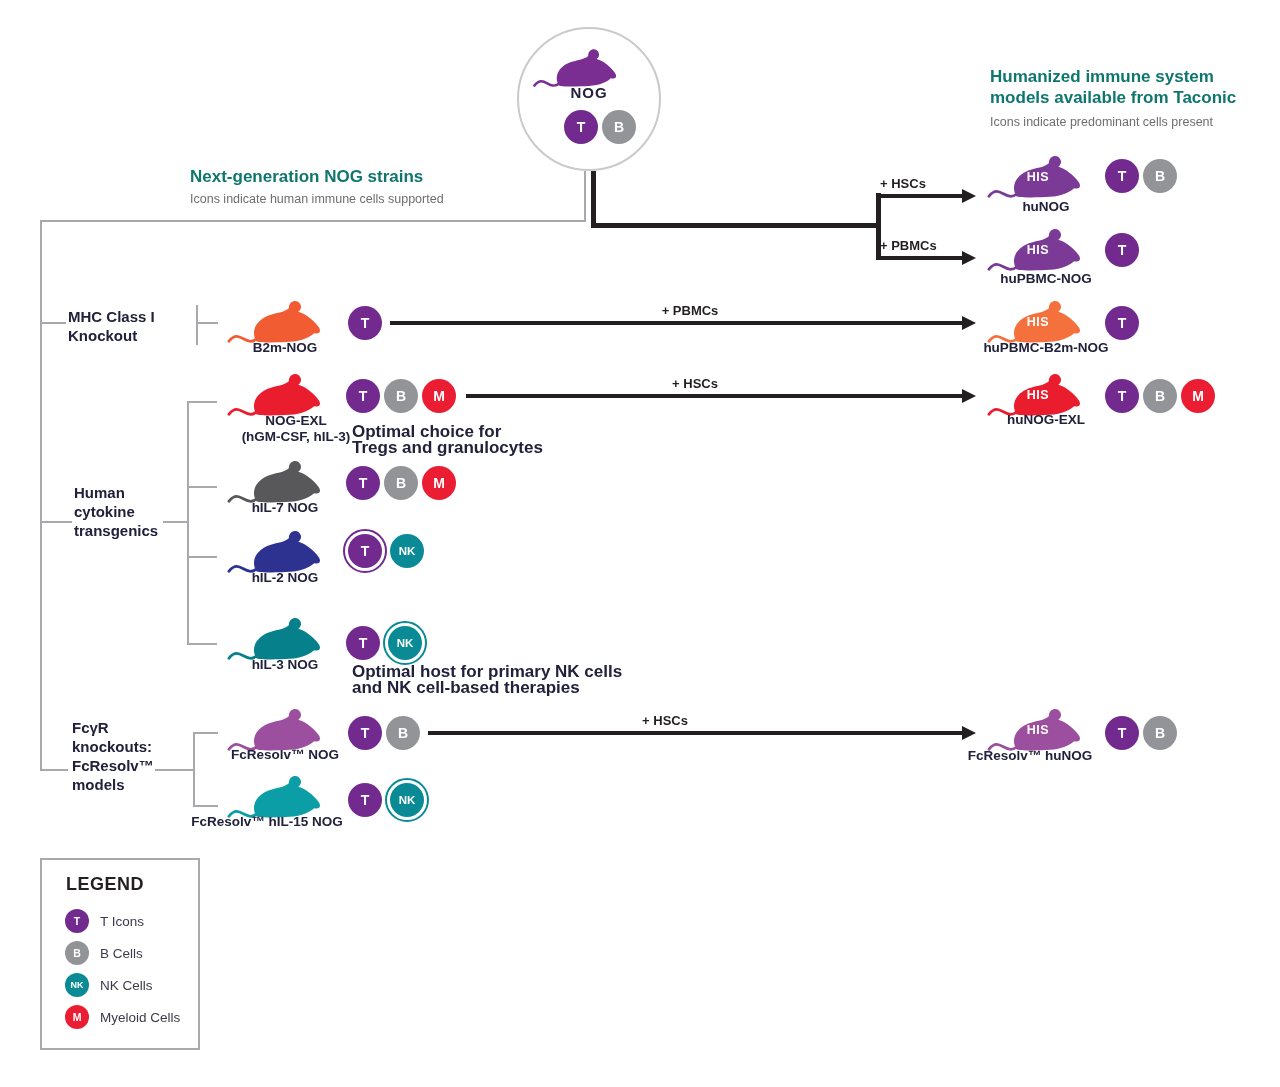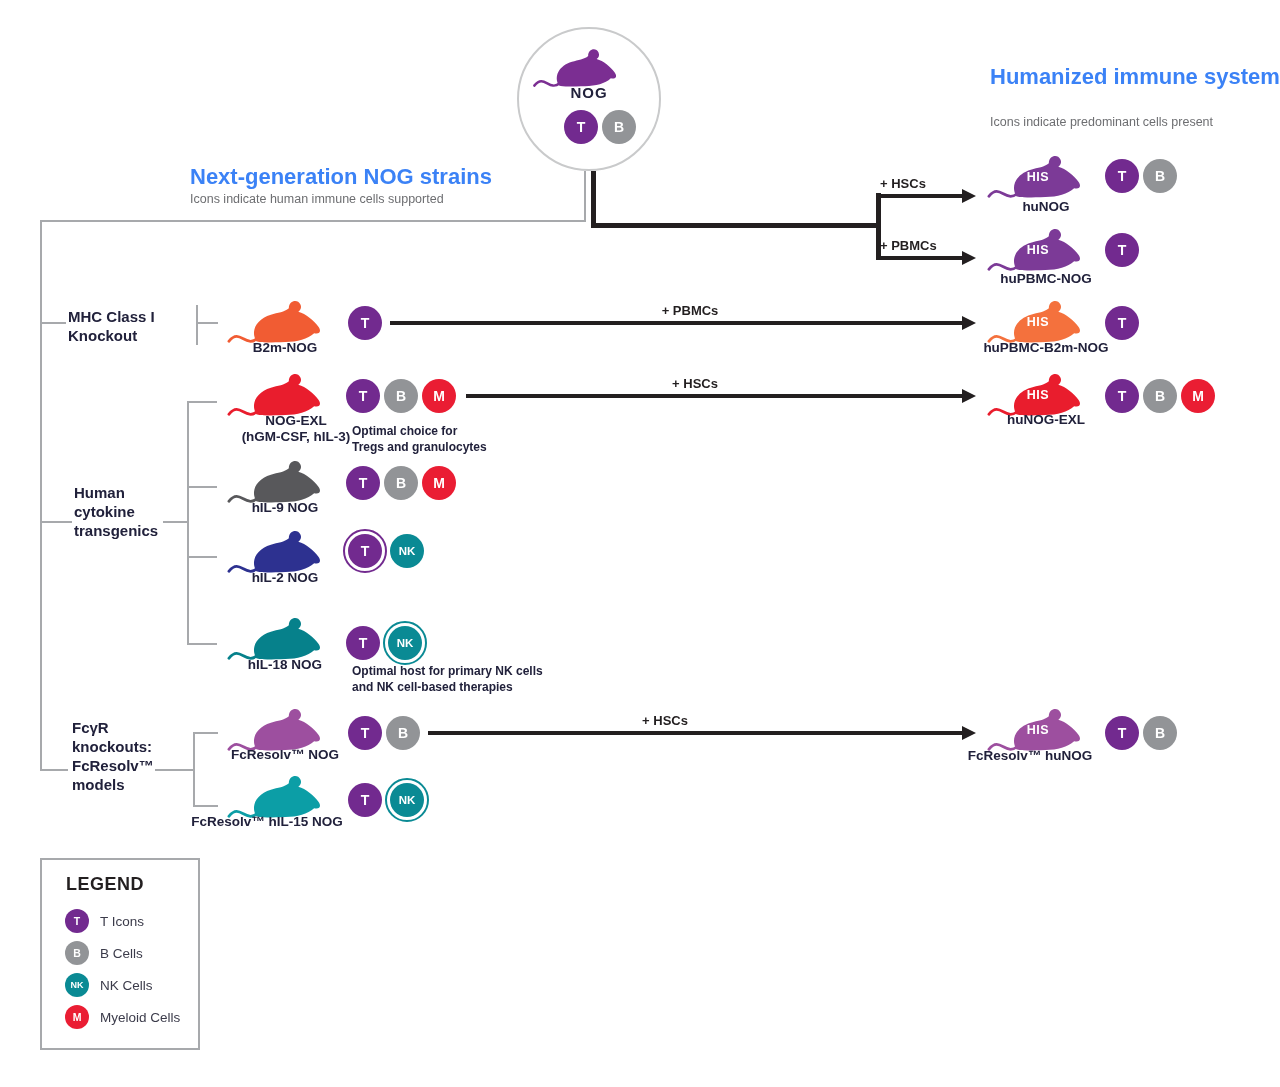--- a/index.html
+++ b/index.html
@@ -29,26 +29,26 @@
   .ring-t{border:2.5px solid #722A8F;}
   .ring-nk{border:2.5px solid #0A8A94;}
 
   
   .mouse{position:absolute;width:112px;height:60px;}
   .tailp{fill:none;stroke-width:3.2;stroke-linecap:round;}
   .his{position:absolute;width:42px;text-align:center;color:#fff;font-weight:700;
        font-size:12.5px;letter-spacing:.5px;}
 
   
-  .h1{position:absolute;font-weight:700;font-size:22px;color:#3b82f6;line-height:21px;}
+  .h1{position:absolute;font-weight:700;font-size:17px;color:#0f766e;line-height:21px;}
   .sub{position:absolute;font-size:12.5px;color:#6D6E71;}
   .cat{position:absolute;font-weight:700;font-size:15px;line-height:19px;color:#21213B;}
   .slabel{position:absolute;width:160px;text-align:center;font-weight:700;
           font-size:13.5px;color:#21213B;line-height:16px;}
-  .note{position:absolute;font-weight:700;font-size:12px;color:#21213B;line-height:15.5px;}
+  .note{position:absolute;font-weight:700;font-size:17px;color:#21213B;line-height:15.5px;}
   .alabel{position:absolute;font-weight:700;font-size:13px;color:#231F20;
           width:100px;text-align:center;}
 
   
   .root-circle{position:absolute;left:517px;top:27px;width:144px;height:144px;
                border:2px solid #C9CACB;border-radius:50%;background:#fff;box-sizing:border-box;}
   .root-label{position:absolute;left:549px;top:84px;width:80px;text-align:center;
               font-weight:700;font-size:15px;letter-spacing:1px;color:#21213B;}
 
   
@@ -60,20 +60,21 @@
          display:flex;align-items:center;justify-content:center;font-weight:700;font-size:10.5px;}
   .litem{position:absolute;left:100px;font-size:13.5px;color:#3B3B4A;}
 </style>
 </head>
 <body>
 
 <div class="canvas">
 
   <div class="h1" style="left:990px;top:66px;width:290px">
     <div>Humanized immune system</div>
+    <div>models available from Taconic</div>
   </div>
   <div class="sub" style="left:990px;top:115px">Icons indicate predominant cells present</div>
 
   <div class="h1" style="left:190px;top:166px">Next-generation NOG strains</div>
   <div class="sub" style="left:190px;top:192px">Icons indicate human immune cells supported</div>
 
   <div class="root-circle"></div>
   <svg class="mouse" style="left:532px;top:44px;width:100px;height:54px" viewBox="0 0 130 70">
     <path class="tailp" d="M3,54 C16,38 22,62 36,51" stroke="#7B2E92"></path>
     <path d="M35,54 C28,42 35,28 52,23 C60,20.6 68,20 73,15.5 C72.5,7 83,3.5 86.5,11 C88,14.5 87,17.5 84,19.5 C93,22 102,29.5 107.5,37 C111,42 109.5,46 102.5,44.5 C95,51.5 83,54.5 69,54.8 C53,55.2 40,56 35,54 Z" fill="#7B2E92"></path>
@@ -162,40 +163,40 @@
   <div class="cell m" style="left:422px;top:379px">M</div>
   <div class="note" style="left:352px;top:424px">
     <div>Optimal choice for</div>
     <div>Tregs and granulocytes</div>
   </div>
 
   <svg class="mouse" style="left:226px;top:455px" viewBox="0 0 130 70">
     <path class="tailp" d="M3,54 C16,38 22,62 36,51" stroke="#58585B"></path>
     <path d="M35,54 C28,42 35,28 52,23 C60,20.6 68,20 73,15.5 C72.5,7 83,3.5 86.5,11 C88,14.5 87,17.5 84,19.5 C93,22 102,29.5 107.5,37 C111,42 109.5,46 102.5,44.5 C95,51.5 83,54.5 69,54.8 C53,55.2 40,56 35,54 Z" fill="#58585B"></path>
   </svg>
-  <div class="slabel" style="left:205px;top:500px">hIL-9 NOG</div>
+  <div class="slabel" style="left:205px;top:500px">hIL-7 NOG</div>
   <div class="cell t" style="left:346px;top:466px">T</div>
   <div class="cell b" style="left:384px;top:466px">B</div>
   <div class="cell m" style="left:422px;top:466px">M</div>
 
   <svg class="mouse" style="left:226px;top:525px" viewBox="0 0 130 70">
     <path class="tailp" d="M3,54 C16,38 22,62 36,51" stroke="#2D3190"></path>
     <path d="M35,54 C28,42 35,28 52,23 C60,20.6 68,20 73,15.5 C72.5,7 83,3.5 86.5,11 C88,14.5 87,17.5 84,19.5 C93,22 102,29.5 107.5,37 C111,42 109.5,46 102.5,44.5 C95,51.5 83,54.5 69,54.8 C53,55.2 40,56 35,54 Z" fill="#2D3190"></path>
   </svg>
   <div class="slabel" style="left:205px;top:570px">hIL-2 NOG</div>
   <div class="ring ring-t" style="left:343px;top:529px">
     <div class="cell t">T</div>
   </div>
   <div class="cell nk" style="left:390px;top:534px">NK</div>
 
   <svg class="mouse" style="left:226px;top:612px" viewBox="0 0 130 70">
     <path class="tailp" d="M3,54 C16,38 22,62 36,51" stroke="#06818B"></path>
     <path d="M35,54 C28,42 35,28 52,23 C60,20.6 68,20 73,15.5 C72.5,7 83,3.5 86.5,11 C88,14.5 87,17.5 84,19.5 C93,22 102,29.5 107.5,37 C111,42 109.5,46 102.5,44.5 C95,51.5 83,54.5 69,54.8 C53,55.2 40,56 35,54 Z" fill="#06818B"></path>
   </svg>
-  <div class="slabel" style="left:205px;top:657px">hIL-18 NOG</div>
+  <div class="slabel" style="left:205px;top:657px">hIL-3 NOG</div>
   <div class="cell t" style="left:346px;top:626px">T</div>
   <div class="ring ring-nk" style="left:383px;top:621px">
     <div class="cell nk">NK</div>
   </div>
   <div class="note" style="left:352px;top:664px">
     <div>Optimal host for primary NK cells</div>
     <div>and NK cell-based therapies</div>
   </div>
 
   <svg class="mouse" style="left:226px;top:703px" viewBox="0 0 130 70">

